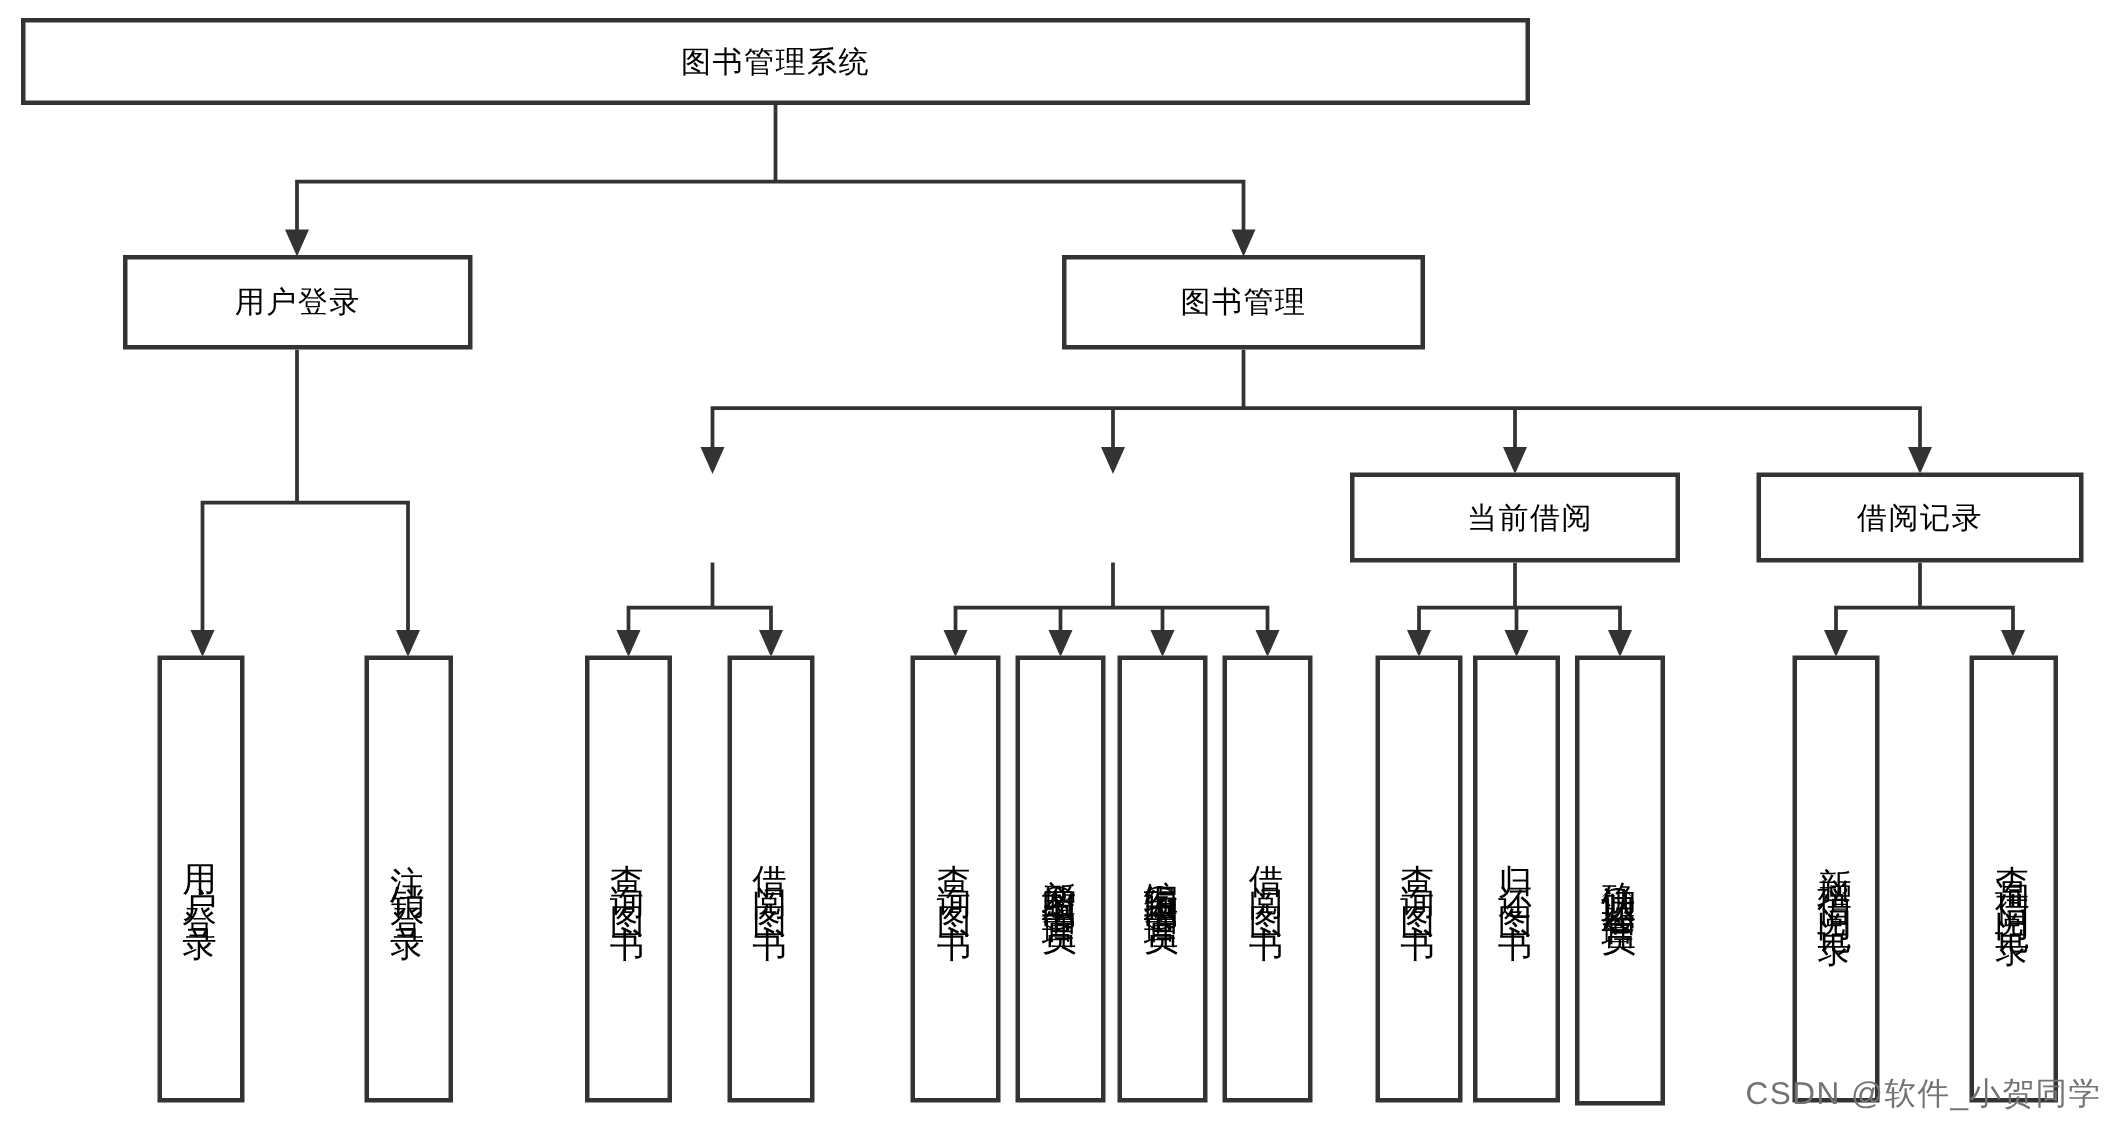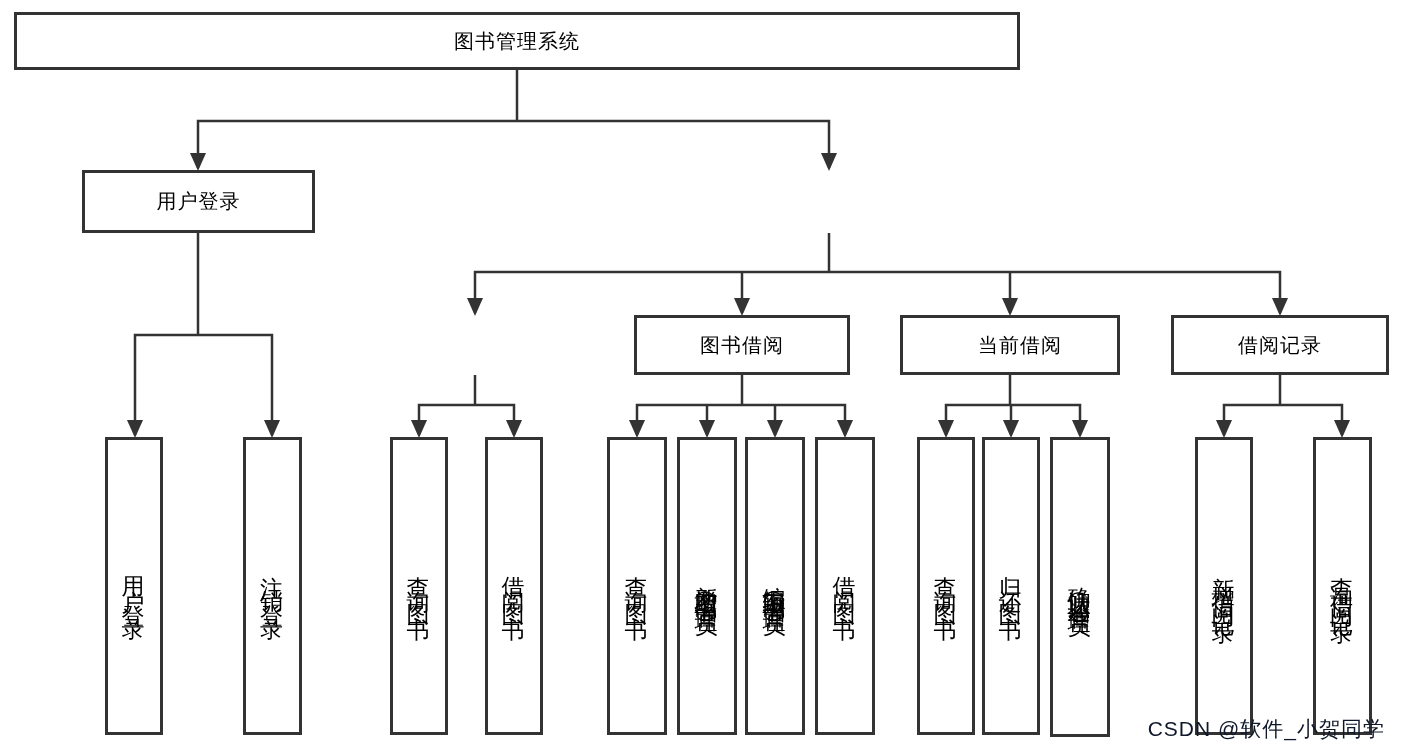--- a/index.html
+++ b/index.html
@@ -26,23 +26,23 @@
   .vtext {
     writing-mode:vertical-rl;
     text-orientation:mixed;
     white-space:nowrap;
   }
   .sp4 { letter-spacing:14px; }
   .sp6 { letter-spacing:9px; }
   .sp8 { letter-spacing:4px; }
   #watermark {
     position:absolute;
-    right:20px; bottom:4px;
+    right:4px; bottom:4px;
     font-size:21px;
-    color:#0f172a;
+    color:#737373;
     letter-spacing:1px;
     pointer-events:none;
   }
 </style>
 </head>
 <body>
 
 <div id="canvas">
 
   <svg id="connectors" viewBox="0 0 1405 747" xmlns="http://www.w3.org/2000/svg">
@@ -86,22 +86,22 @@
       <polygon points="1003,420 1019,420 1011,438"></polygon>
       <polygon points="1072,420 1088,420 1080,438"></polygon>
       <polygon points="1216,420 1232,420 1224,438"></polygon>
       <polygon points="1334,420 1350,420 1342,438"></polygon>
     </g>
   </svg>
 
   <div class="box hnode" style="left:14px; top:12px; width:1006px; height:58px;">图书管理系统</div>
 
   <div class="box hnode" style="left:82px; top:170px; width:233px; height:63px;">用户登录</div>
+  <div class="box hnode" style="left:708px; top:170px; width:242px; height:63px;">图书管理</div>
 
-  <div class="box hnode" style="left:634px; top:315px; width:216px; height:60px;">图书借阅</div>
   <div class="box hnode" style="left:900px; top:315px; width:220px; height:60px;padding-left:20px;">当前借阅</div>
   <div class="box hnode" style="left:1171px; top:315px; width:218px; height:60px;">借阅记录</div>
 
   <div class="box leaf" style="left:105px; top:437px; width:58px; height:298px;">
     <span class="vtext sp4">用户登录</span>
   </div>
   <div class="box leaf" style="left:243px; top:437px; width:59px; height:298px;">
     <span class="vtext sp4">注销登录</span>
   </div>
 

